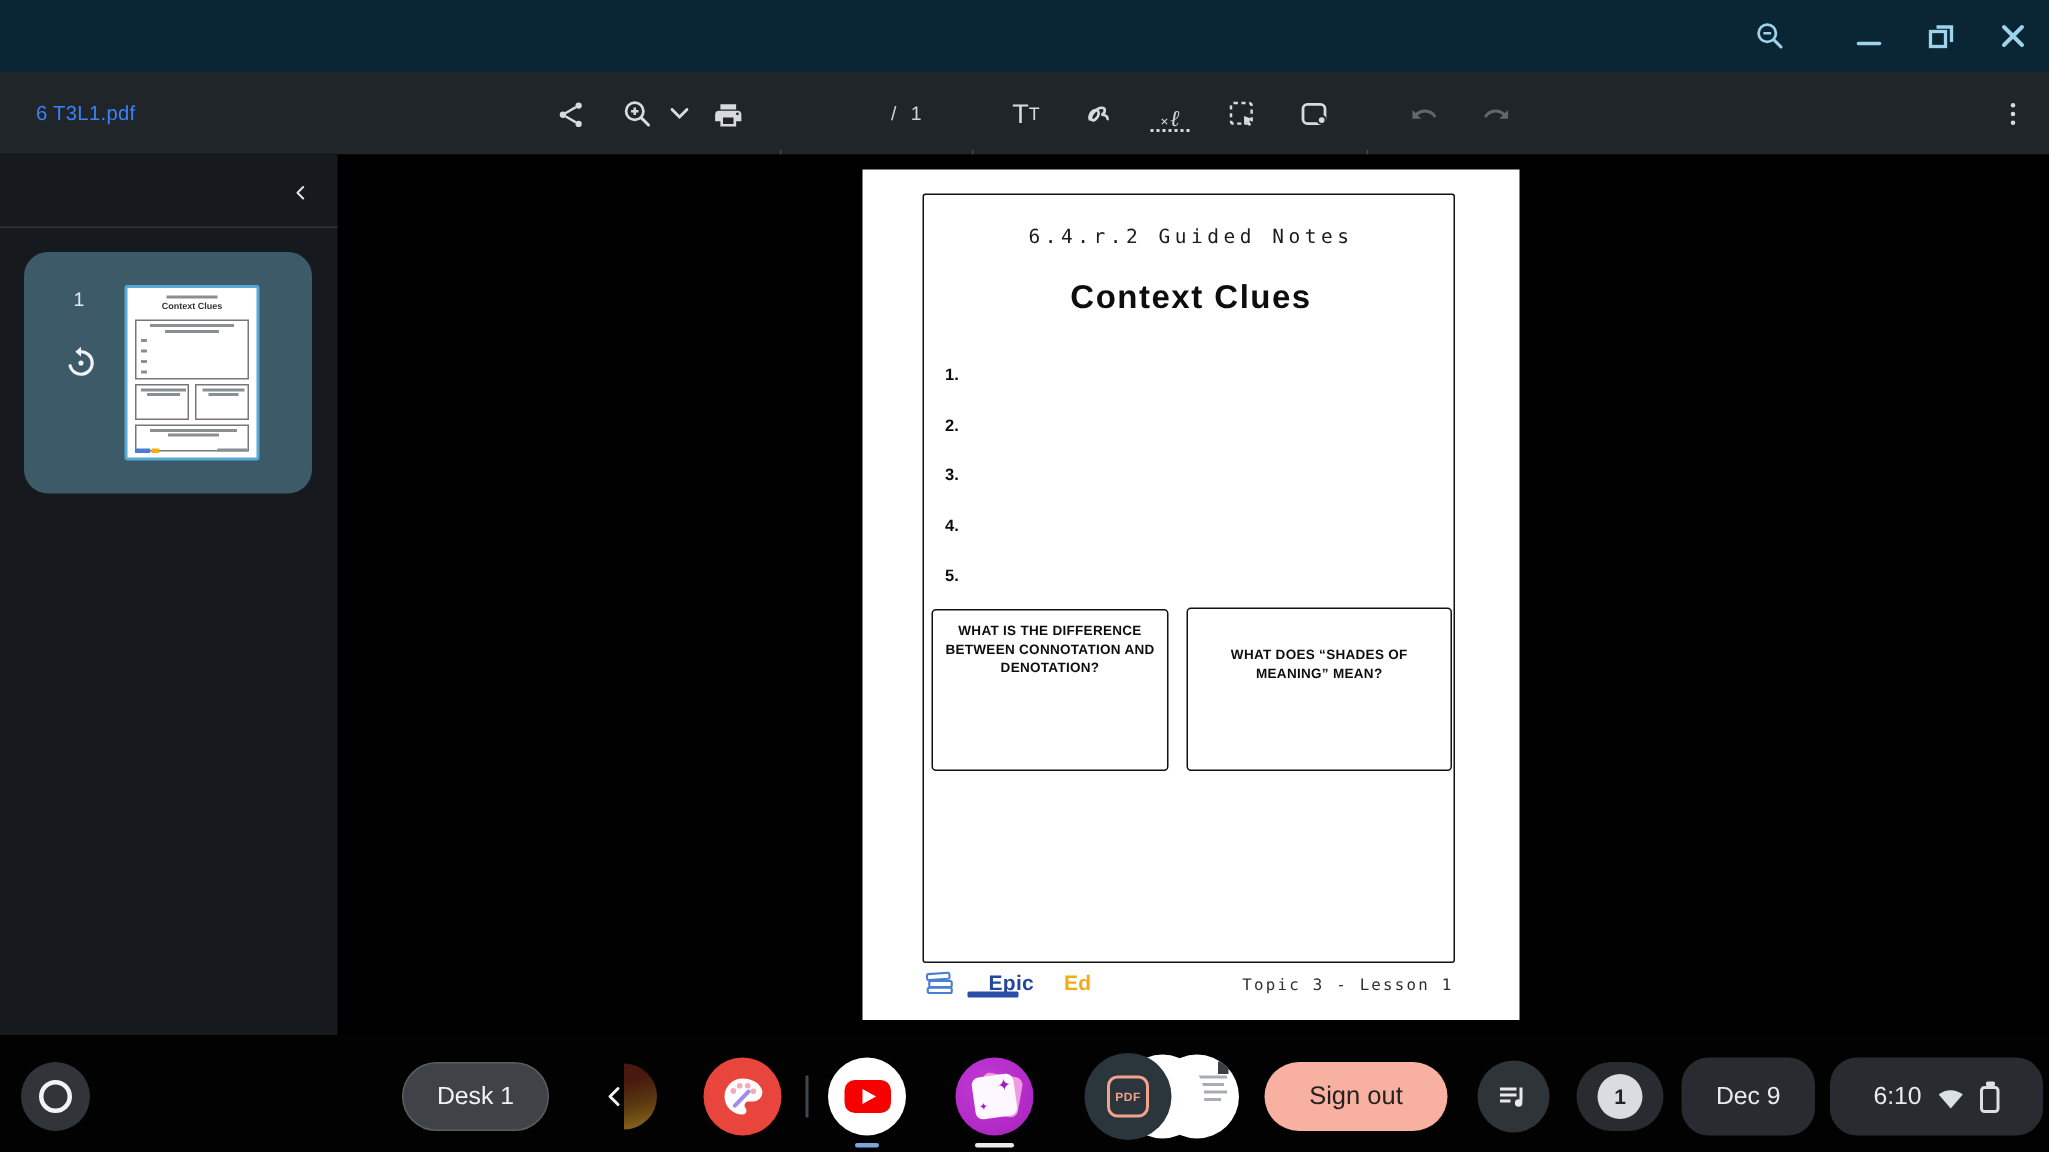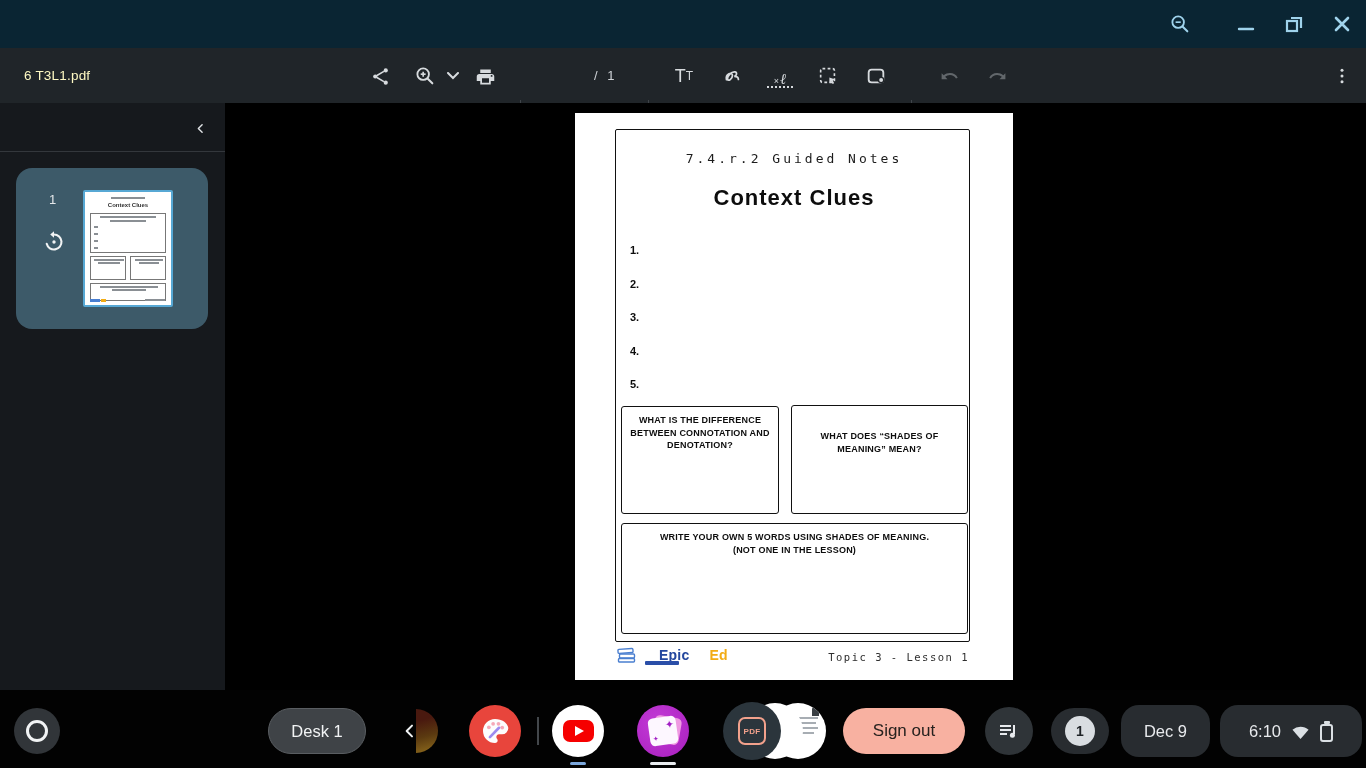--- a/index.html
+++ b/index.html
@@ -6,21 +6,21 @@
   html,body { width:1366px; height:768px; overflow:hidden; background:#000; }
   body { font-family:"Liberation Sans", sans-serif; }
   #screen { position:relative; width:1366px; height:768px; background:#000; }
 
   
   #caption-bar { position:absolute; left:0; top:0; width:1366px; height:48px; background:#0a2533; }
   .cap-ic { position:absolute; top:12px; width:24px; height:24px; display:flex; align-items:center; justify-content:center; cursor:pointer; }
 
   
   #toolbar { position:absolute; left:0; top:48px; width:1366px; height:55px; background:#202529; }
-  #file-name { position:absolute; left:24px; top:0; height:55px; display:flex; align-items:center; color:#fef9c3; font-size:13.5px; letter-spacing:.2px; }
+  #file-name { position:absolute; left:24px; top:0; height:55px; display:flex; align-items:center; color:#3b82f6; font-size:13.5px; letter-spacing:.2px; }
   .tb-ic { position:absolute; top:16px; width:24px; height:24px; display:flex; align-items:center; justify-content:center; cursor:pointer; }
   .tb-div { position:absolute; top:42px; width:1px; height:24px; background:#3f4449; top:64px; }
   .tb-div { top:64px; transform:translateY(-50%); }
   #page-field { position:absolute; left:537px; top:58px; width:47px; height:38px; background:#0e1114; border-radius:10px; color:#e8eaed; font-size:13px; display:flex; align-items:center; justify-content:flex-end; padding-right:10px; cursor:text; }
   #page-total { position:absolute; left:594px; top:0; height:55px; display:flex; align-items:center; color:#cfd3d7; font-size:13px; letter-spacing:3px; }
   #text-tool { color:#d7dbde; font-weight:500; }
   #text-tool .t1 { font-size:18px; } #text-tool .t2 { font-size:12px; }
   #sig-tool { width:26px; height:24px; border-bottom:2px dotted #d7dbde; display:flex; align-items:flex-end; justify-content:center; color:#d7dbde; }
   #sig-tool .sx { font-size:9px; margin-right:1px; } #sig-tool .sl { font-family:"DejaVu Serif", serif; font-style:italic; font-size:15px; line-height:14px; }
 
@@ -256,38 +256,34 @@
           </div>
           <div class="mini" style="left:5px; bottom:3px; width:10px; height:3px; background:#4a7fd0;"></div>
           <div class="mini" style="left:16px; bottom:3px; width:5px; height:3px; background:#f2ac14;"></div>
           <div class="mini" style="right:6px; bottom:4px; width:20px; height:2px;"></div>
         </div>
       </div>
     </div>
 
     <div id="pdf-page">
       <div class="box" id="doc-outer"></div>
-      <div id="doc-header">7.4.r.2 Guided Notes</div>
+      <div id="doc-header">6.4.r.2 Guided Notes</div>
       <div id="doc-title">Context Clues</div>
 
       <div class="ln" style="top:131px;">1.</div>
       <div class="ln" style="top:165px;">2.</div>
       <div class="ln" style="top:198px;">3.</div>
       <div class="ln" style="top:232px;">4.</div>
       <div class="ln" style="top:265px;">5.</div>
 
       <div class="box" id="conn-box">
         <div class="prompt" id="conn-prompt">WHAT IS THE DIFFERENCE BETWEEN CONNOTATION AND DENOTATION?</div>
       </div>
       <div class="box" id="shades-box">
         <div class="prompt" id="shades-prompt">WHAT DOES “SHADES OF MEANING” MEAN?</div>
-      </div>
-      <div class="box" id="write-box">
-        <div class="prompt" id="write-prompt1">WRITE YOUR OWN 5 WORDS USING SHADES OF MEANING.</div>
-        <div class="prompt">(NOT ONE IN THE LESSON)</div>
       </div>
 
       <div id="epic-logo">
         <svg width="20" height="16" viewBox="0 0 20 16" style="margin-right:2px;">
           <rect x="1" y="2" width="15" height="4" rx="1" fill="none" stroke="#4a7fd0" stroke-width="1.4" transform="rotate(-4 8 4)"></rect>
           <rect x="2.5" y="7" width="15" height="4" rx="1" fill="none" stroke="#4a7fd0" stroke-width="1.4"></rect>
           <rect x="1.5" y="11.5" width="16" height="3.5" rx="1" fill="none" stroke="#4a7fd0" stroke-width="1.4"></rect>
         </svg>
         <span class="word" id="epic-word-epic">Epic</span>
           <span class="word" id="epic-word-ed">Ed</span>

